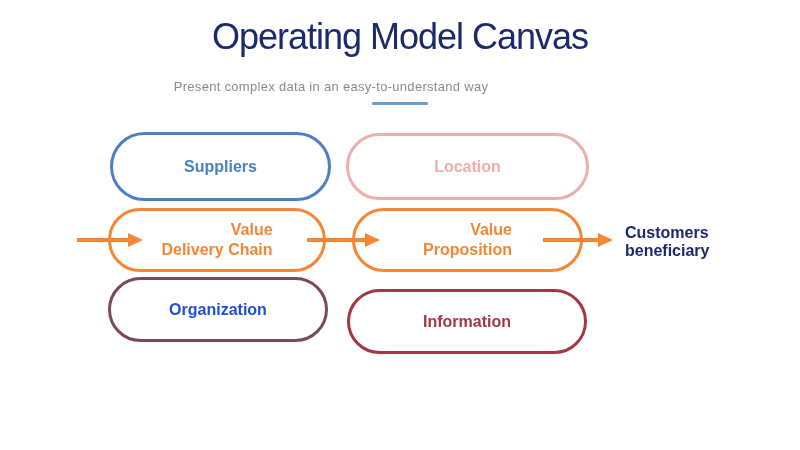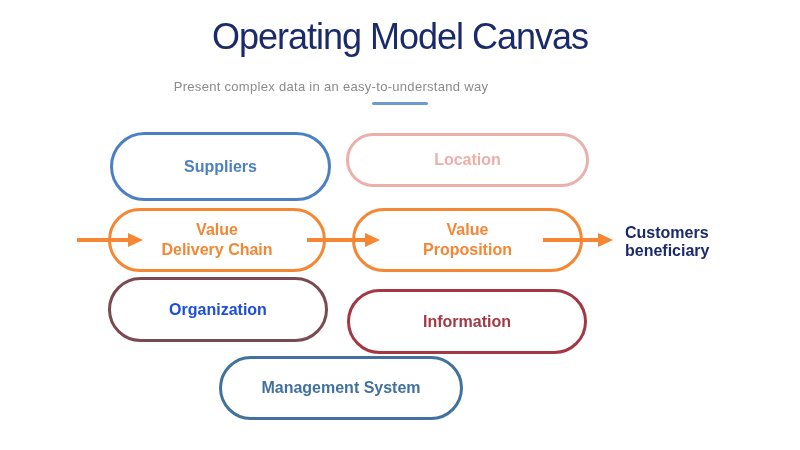--- a/index.html
+++ b/index.html
@@ -52,30 +52,30 @@
   .pill {
     position: absolute;
     box-sizing: border-box;
     background: #ffffff;
     border-style: solid;
     border-width: 3px;
     border-radius: 40px;
     display: flex;
     align-items: center;
     justify-content: center;
-    text-align: center;
+    text-align: right;
   }
   .pill-label {
     font-size: 16px;
     font-weight: bold;
     line-height: 1.25;
     white-space: pre-line;
   }
   .pill-suppliers      { left: 110px; top: 132px; width: 221px; height: 69px; border-color: #4d80c3; color: #4d80c3; }
-  .pill-location       { left: 346px; top: 133px; width: 243px; height: 54px; border-color: #ecafa9; color: #ecafa9; }
+  .pill-location       { left: 346px; top: 133px; width: 243px; height: 67px; border-color: #ecafa9; color: #ecafa9; }
   .pill-vdc            { left: 108px; top: 208px; width: 218px; height: 64px; border-color: #f58634; color: #f58634; }
   .pill-vp             { left: 352px; top: 208px; width: 231px; height: 64px; border-color: #f58634; color: #f58634; }
   .pill-organization   { left: 108px; top: 277px; width: 220px; height: 65px; border-color: #7a4a52; color: #1d4ed8; }
   .pill-information    { left: 347px; top: 277px; width: 240px; height: 65px; border-color: #a33844; color: #a33844; margin-top: 12px; }
   .pill-management     { left: 219px; top: 356px; width: 244px; height: 64px; border-color: #40719f; color: #40719f; }
 
   
   .arrow {
     position: absolute;
     top: 233px;              
@@ -149,23 +149,20 @@
   </div>
 
   <div class="pill pill-organization">
     <span class="pill-label">Organization</span>
   </div>
 
   <div class="pill pill-information">
     <span class="pill-label">Information</span>
   </div>
 
-  <div class="pill pill-management">
-    <span class="pill-label">Management System</span>
-  </div>
 
   <div class="arrow arrow-left">
     <span class="shaft"></span>
     <span class="head"></span>
   </div>
 
   <div class="arrow arrow-middle">
     <span class="shaft"></span>
     <span class="head"></span>
   </div>

